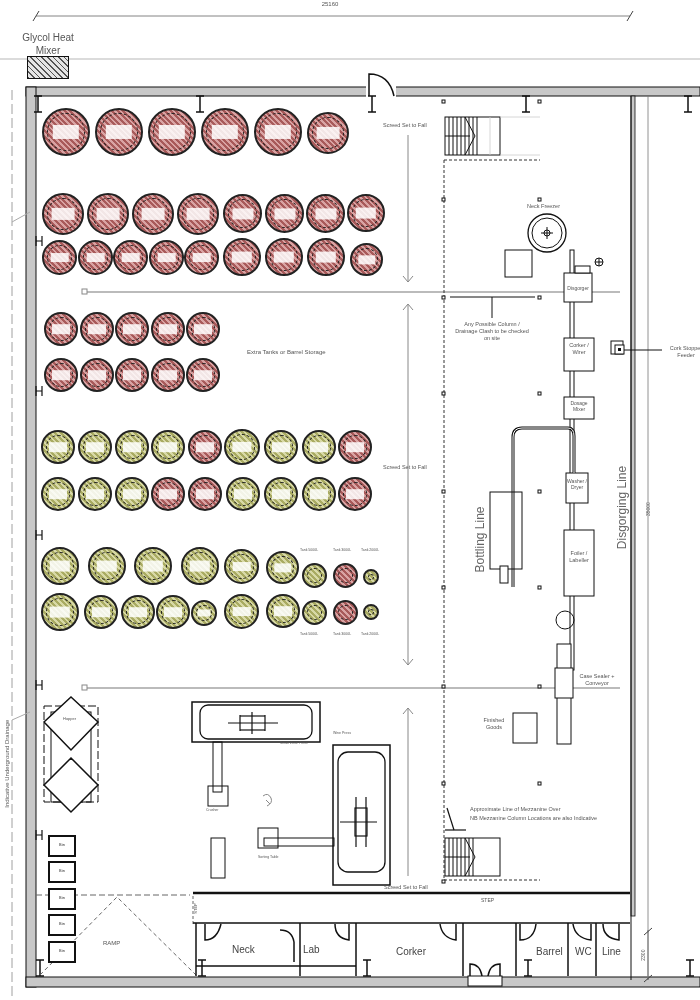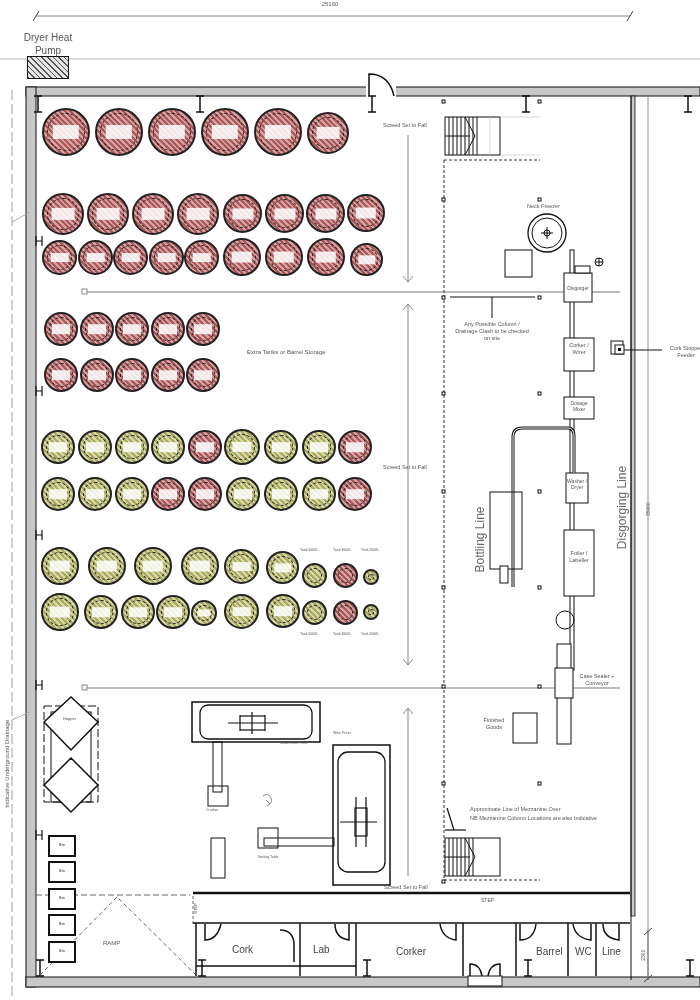--- a/index.html
+++ b/index.html
@@ -458,21 +458,21 @@
 </div>
 
 <div class="lbl" style="left:300px;top:548px;font-size:3.5px;">Tank 5000L</div>
 <div class="lbl" style="left:333px;top:548px;font-size:3.5px;">Tank 3000L</div>
 <div class="lbl" style="left:361px;top:548px;font-size:3.5px;">Tank 2000L</div>
 <div class="lbl" style="left:300px;top:632px;font-size:3.5px;">Tank 5000L</div>
 <div class="lbl" style="left:333px;top:632px;font-size:3.5px;">Tank 3000L</div>
 <div class="lbl" style="left:361px;top:632px;font-size:3.5px;">Tank 2000L</div>
 
 <div class="lbl" style="left:22px;top:1px;font-size:6px;width:616px;"><span>25160</span></div>
-<div class="lbl lbl-md" style="left:20px;top:32px;width:56px;white-space:normal;font-size:10px;">Dryer Heat Pump</div>
+<div class="lbl lbl-md" style="left:20px;top:32px;width:56px;white-space:normal;font-size:10px;">Glycol Heat Mixer</div>
 <div class="abs" style="left:27px;top:56px;width:42px;height:23px;border:1.5px solid #111;box-sizing:border-box;background:repeating-linear-gradient(45deg,#555 0 1px,#e5e5e5 1px 4px);"></div>
 <div class="lbl vert" style="left:-52px;top:760px;width:120px;font-size:6px;">Indicative Underground Drainage</div>
 
 <div class="lbl" style="left:383px;top:122px;font-size:5.5px;">Screed Set to Fall</div>
 <div class="lbl" style="left:383px;top:464px;font-size:5.5px;">Screed Set to Fall</div>
 <div class="lbl" style="left:384px;top:884px;font-size:5.5px;">Screed Set to Fall</div>
 <div class="lbl" style="left:247px;top:349px;font-size:6px;">Extra Tanks or Barrel Storage</div>
 <div class="lbl lbl-lg vert" style="left:440px;top:532px;width:80px;">Bottling Line</div>
 <div class="lbl lbl-lg vert" style="left:577px;top:500px;width:90px;">Disgorging Line</div>
 <div class="lbl vert" style="left:628px;top:506px;width:40px;font-size:5px;">35000</div>
@@ -499,18 +499,18 @@
 <div class="lbl" style="left:206px;top:808px;font-size:3.5px;">Crusher</div>
 <div class="lbl" style="left:258px;top:855px;font-size:3.5px;">Sorting Table</div>
 <div class="lbl" style="left:63px;top:716px;font-size:4px;">Hopper</div>
 
 <div class="bin" style="left:48px;top:835px;"><span>Bin</span></div>
 <div class="bin" style="left:48px;top:861px;"><span>Bin</span></div>
 <div class="bin" style="left:48px;top:888px;"><span>Bin</span></div>
 <div class="bin" style="left:48px;top:914px;"><span>Bin</span></div>
 <div class="bin" style="left:48px;top:941px;"><span>Bin</span></div>
 
-<div class="room" style="left:232px;top:944px;">Cork</div>
-<div class="room" style="left:313px;top:944px;">Lab</div>
+<div class="room" style="left:232px;top:944px;">Neck</div>
+<div class="room" style="left:303px;top:944px;">Lab</div>
 <div class="room" style="left:396px;top:946px;">Corker</div>
 <div class="room" style="left:536px;top:946px;">Barrel</div>
 <div class="room" style="left:575px;top:946px;">WC</div>
 <div class="room" style="left:602px;top:946px;">Line</div>
 
 </body></html>

